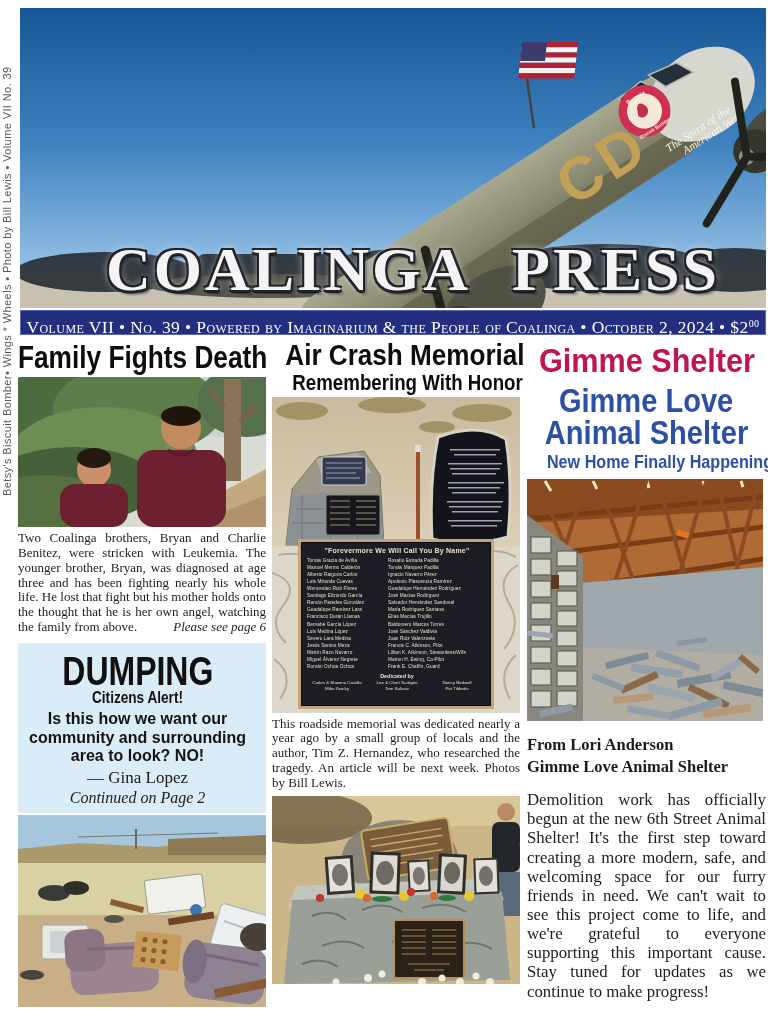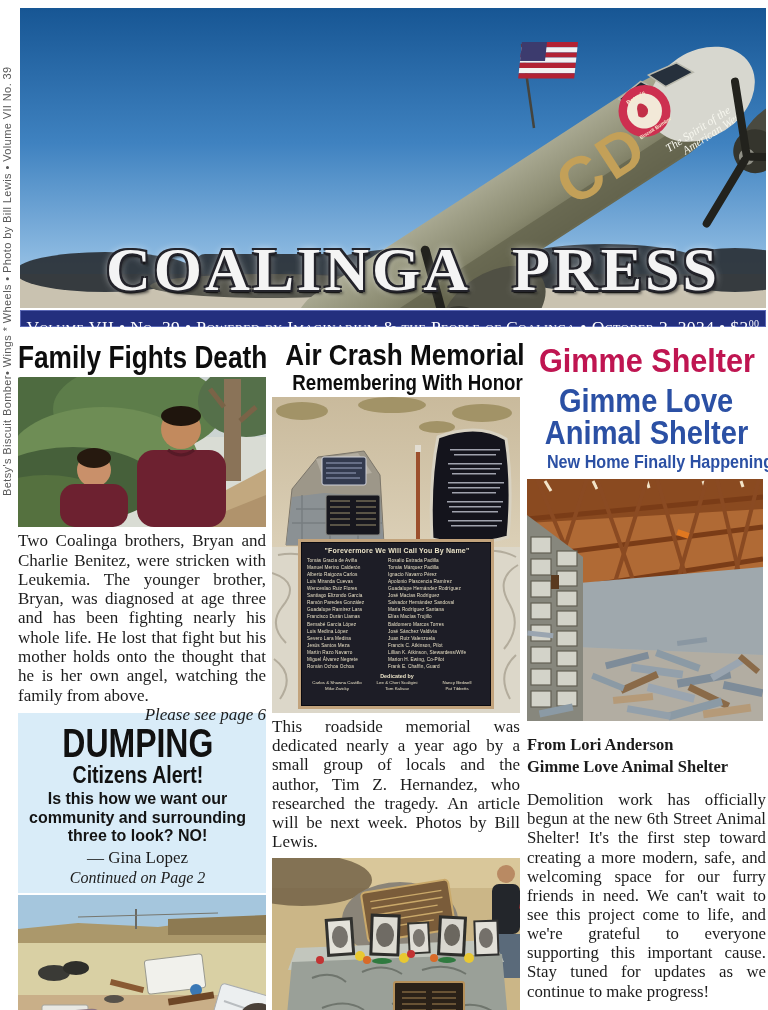--- a/index.html
+++ b/index.html
@@ -11,21 +11,21 @@
     font-family:"Liberation Sans",sans-serif;font-size:11px;color:#585858;
     letter-spacing:.4px;white-space:nowrap;}
   
   .masthead{position:absolute;left:20px;top:8px;width:746px;height:300px;}
   .masthead svg{display:block;width:100%;height:100%;}
   .nameplate{position:absolute;left:20px;top:230px;width:746px;text-align:center;
     font-family:"Liberation Serif",serif;font-weight:700;font-size:62px;line-height:1;
     letter-spacing:3px;word-spacing:26px;color:#f4f4f4;white-space:nowrap;
     text-shadow:-2px -2px 0 #23232a,2px -2px 0 #23232a,-2px 2px 0 #23232a,2px 2px 0 #23232a,
       0 3px 1px #111,3px 4px 3px rgba(0,0,0,.55),0 0 9px rgba(255,255,255,.85);}
-  .dateline{position:absolute;left:20px;top:310px;width:746px;height:17px;
+  .dateline{position:absolute;left:20px;top:310px;width:746px;height:25px;
     background:#232f7e;border:1px solid #5a67b5;box-sizing:border-box;
     color:#fff;text-align:center;line-height:26px;font-variant:small-caps;
     font-family:"Liberation Serif",serif;font-size:17.5px;letter-spacing:.4px;white-space:nowrap;}
   .dateline sup{font-size:10px;vertical-align:6px;}
   
   .col{position:absolute;top:341px;}
   .col-left{left:18px;width:248px;}
   .col-mid{left:272px;width:248px;}
   .col-right{left:527px;width:239px;top:343px;}
   .cond{display:inline-block;white-space:nowrap;}
@@ -36,26 +36,26 @@
   .hl,.al-title,.al-sub,.mid-hl,.mid-sub,.kicker,.blue-hl,.blue-sub{
     font-family:"Liberation Sans",sans-serif;font-weight:700;margin:0;}
   .hl{font-size:32px;line-height:1.04;color:#0d0d0d;}
   .mid-hl{font-size:29px;line-height:1.02;color:#0d0d0d;text-align:center;}
   .mid-sub{font-size:22px;line-height:1.05;color:#0d0d0d;text-align:center;}
   .kicker{font-size:34px;line-height:1.05;text-align:center;}
   .blue-hl{font-size:33px;line-height:.98;text-align:center;}
   .blue-sub{font-size:19px;line-height:1.1;text-align:center;margin-top:3px;}
   .photo{position:relative;width:100%;overflow:hidden;}
   .photo svg{display:block;width:100%;height:100%;}
-  .body{font-size:17px;line-height:1.135;text-align:justify;margin:4px 0 0 0;color:#1c1c1c;}
+  .body{font-size:13px;line-height:1.135;text-align:justify;margin:4px 0 0 0;color:#1c1c1c;}
   .jump{float:right;font-style:italic;}
   
   .alert{background:#d9ecf8;margin-top:8px;padding:9px 13px 6px 4px;text-align:center;}
   .al-title{font-size:41px;line-height:.95;color:#111;}
-  .al-sub{font-size:23px;line-height:1.05;color:#111;}
+  .al-sub{font-size:16px;line-height:1.05;color:#111;}
   .al-q{font-family:"Liberation Sans",sans-serif;font-weight:700;font-size:16px;
         line-height:1.16;margin-top:3px;color:#141414;}
   .al-by{font-size:17px;margin-top:2px;}
   .al-cont{font-size:16px;font-style:italic;margin-top:1px;}
   
   .mem-plaque{position:absolute;left:26px;top:142px;width:196px;height:170px;
     box-sizing:border-box;background:#1d1d26;border:3px solid #c2a37c;
     box-shadow:inset 0 0 0 1px #0a0a10;color:#e8e0c6;
     font-family:"Liberation Sans",sans-serif;padding:5px 4px 2px 6px;}
   .plq-title{font-size:7px;font-weight:700;text-align:center;letter-spacing:.2px;margin-bottom:3px;}
@@ -199,21 +199,21 @@
           <path d="M150,73 q13,10 26,0" stroke="#571a27" stroke-width="3" fill="none"></path>
         </g>
       </svg>
     </div>
 
     <p class="body"><span>Two Coalinga brothers, Bryan and Charlie Benitez, were stricken with Leukemia. The younger brother, Bryan, was diagnosed at age three and has been fighting nearly his whole life. He lost that fight but his mother holds onto the thought that he is her own angel, watching the family from above.</span> <span class="jump">Please see page 6</span></p>
 
     <aside class="alert">
       <div class="al-title"><span class="cond oc sx78">DUMPING</span></div>
       <div class="al-sub"><span class="cond oc sx85">Citizens Alert!</span></div>
-      <div class="al-q">Is this how we want our community and surrounding three to look?  NO!</div>
+      <div class="al-q">Is this how we want our community and surrounding area to look?  NO!</div>
       <div class="al-by">— Gina Lopez</div>
       <div class="al-cont">Continued on Page 2</div>
     </aside>
 
     <div class="photo" style="height:192px;margin-top:2px;">
       <svg viewBox="0 0 248 192" preserveAspectRatio="none">
         <rect width="248" height="192" fill="#d9d0a8"></rect>
         <rect width="248" height="40" fill="#a5c6dd"></rect>
         <polygon points="0,34 60,28 140,32 200,24 248,30 248,52 0,52" fill="#ab986b"></polygon>
         <polygon points="150,24 248,20 248,40 150,40" fill="#8d7a52"></polygon>

